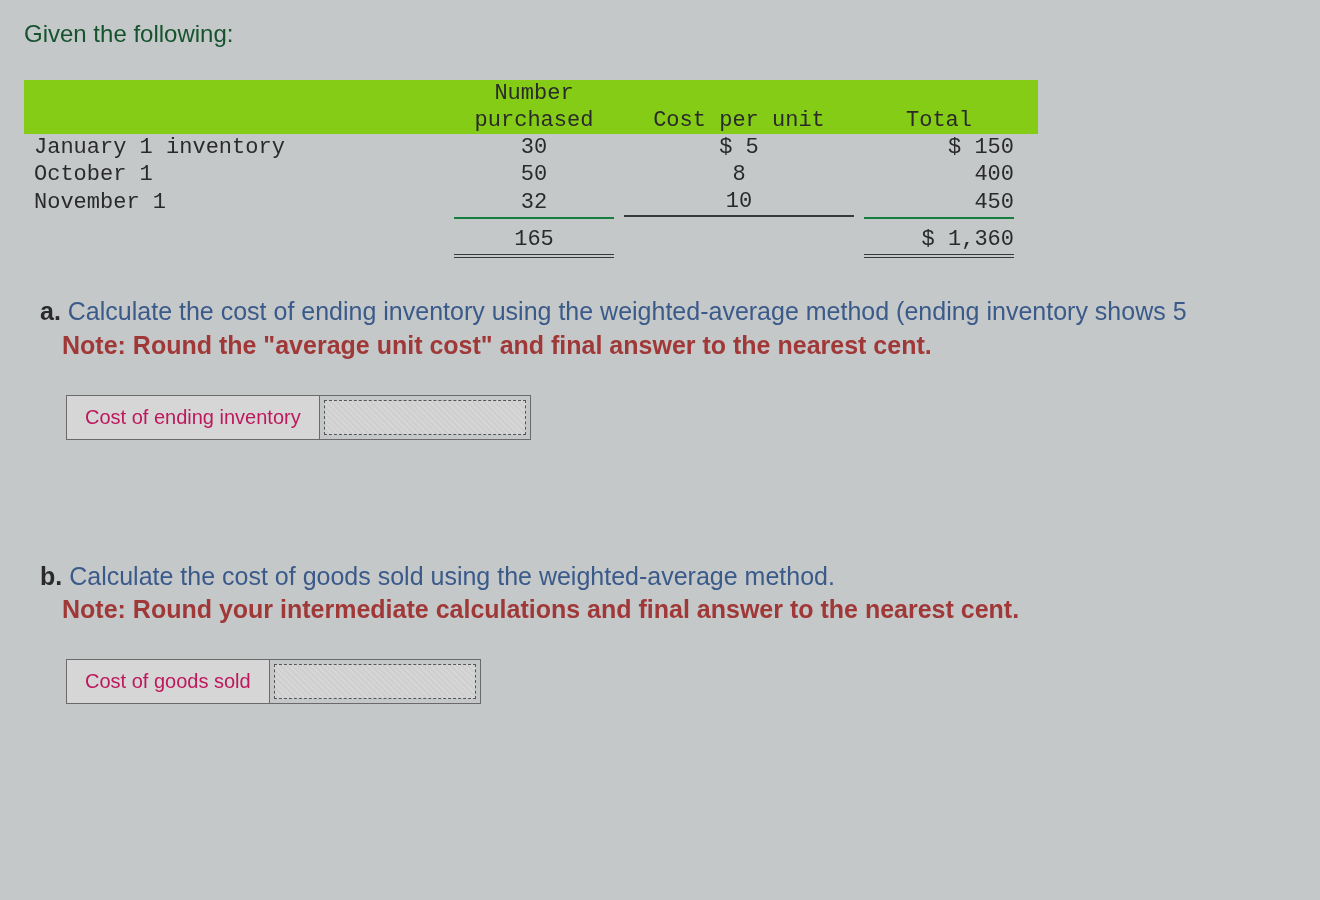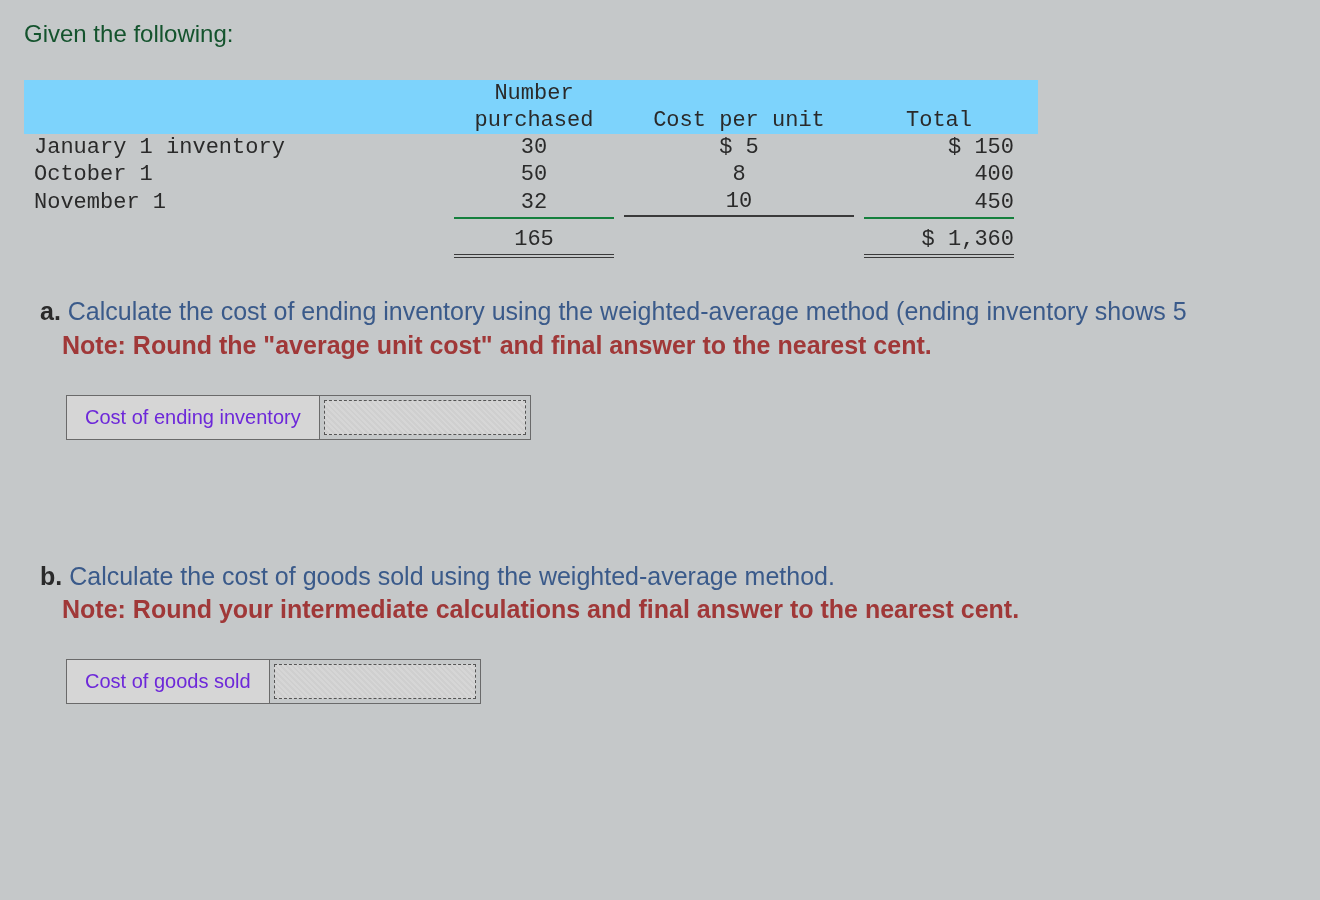--- a/index.html
+++ b/index.html
@@ -27,21 +27,21 @@
     font-family: 'Courier New', monospace;
     font-size: 22px;
     color: #2a2a2a;
     margin-bottom: 36px;
     margin-left: 4px;
   }
   .data-table td {
     padding: 1px 10px;
   }
   .hdr-row td {
-    background: #7dd3fc;
+    background: #84cc16;
   }
   .col-label { width: 400px; text-align: left; }
   .col-num { width: 160px; text-align: center; }
   .col-cost { width: 210px; text-align: center; }
   .col-total { width: 150px; text-align: right; padding-right: 24px !important; }
   .rule-top { border-top: 2px solid #3a3a3a; }
   .dbl-rule { border-top: 2px solid #15803d; border-bottom: 4px double #3a3a3a; padding-top:8px; padding-bottom:2px;}
   .hdr-top td { vertical-align: bottom; }
 
   .question {
@@ -69,21 +69,21 @@
   .answer-box-wrap.tight { margin-bottom: 0; }
   .answer-row {
     display: inline-flex;
     border: 1px solid #6a6a6a;
   }
   .answer-label {
     background: #d6d6d6;
     padding: 10px 18px;
     border-right: 1px solid #6a6a6a;
     font-size: 20px;
-    color: #6d28d9;
+    color: #be185d;
   }
   .answer-input {
     width: 200px;
     background: repeating-linear-gradient(
       45deg,
       #d6d6d6,
       #d6d6d6 2px,
       #cfcfcf 2px,
       #cfcfcf 4px
     );

